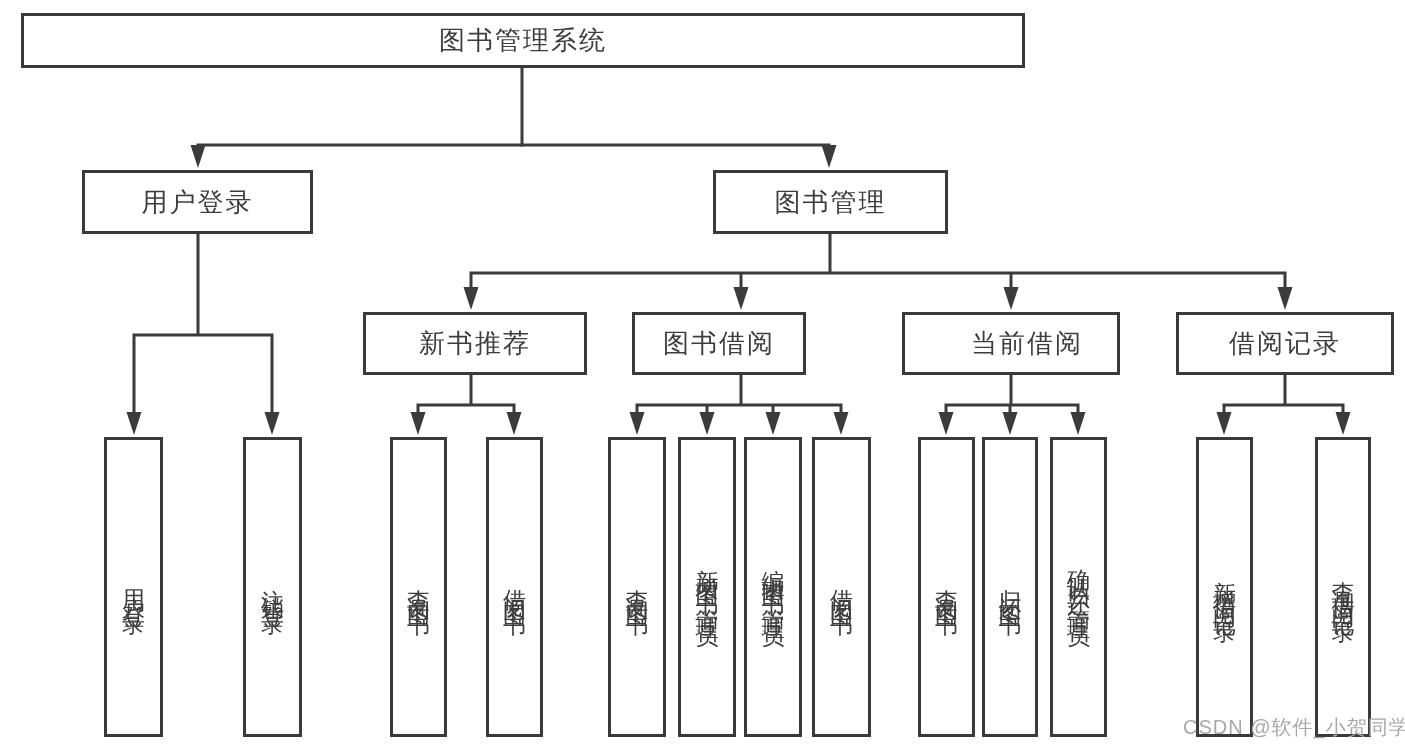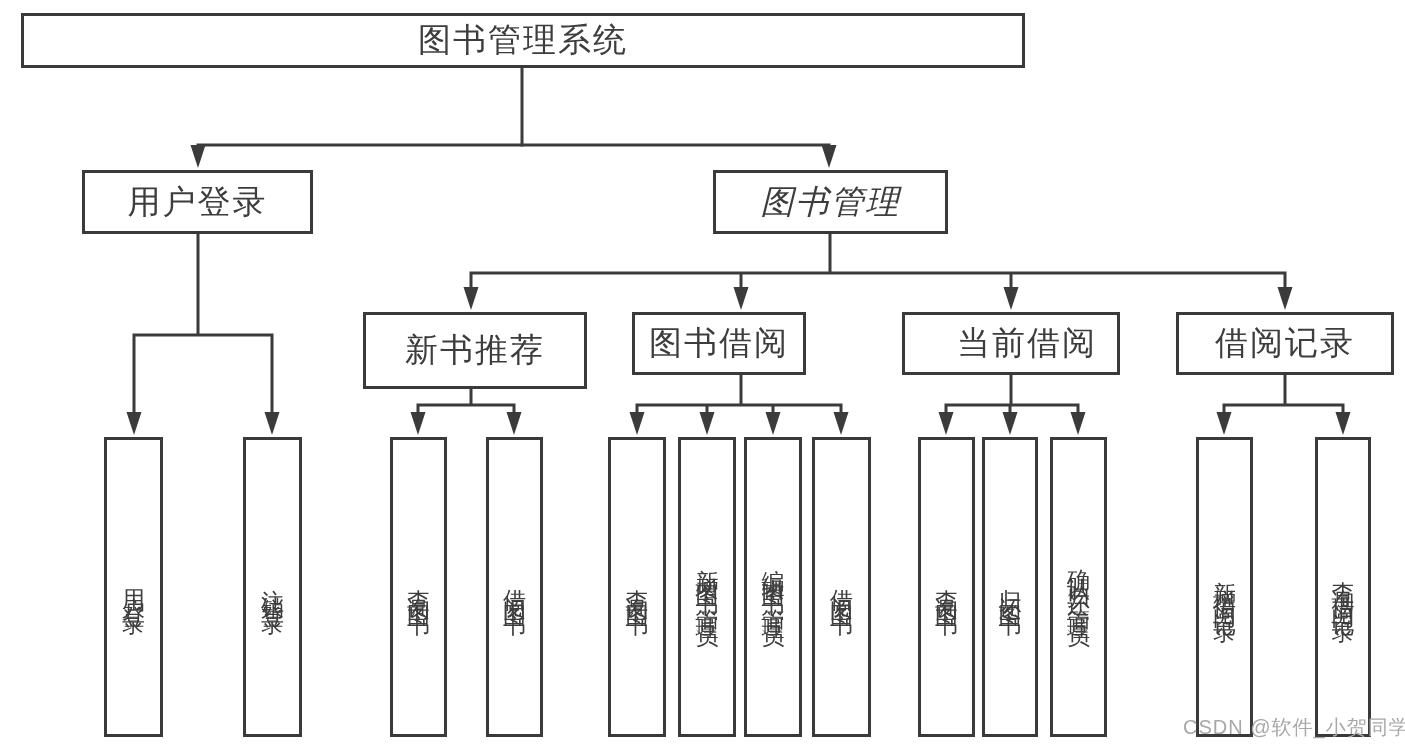--- a/index.html
+++ b/index.html
@@ -23,21 +23,21 @@
     border: 3px solid #3a3a3a;
     background: #ffffff;
     color: #3d3d3d;
     display: flex;
     align-items: center;
     justify-content: center;
     text-align: center;
     z-index: 2;
   }
   .h {
-    font-size: 33px;
+    font-size: 26px;
     letter-spacing: 2px;
     white-space: nowrap;
   }
   .v {
     writing-mode: vertical-rl;
     text-orientation: mixed;
     font-size: 23px;
     letter-spacing: 8px;
     line-height: 1;
   }
@@ -87,23 +87,23 @@
       <polygon points="1010,435 1002.5,412 1017.5,412"></polygon>
       <polygon points="1078,435 1070.5,412 1085.5,412"></polygon>
       <polygon points="1224,435 1216.5,412 1231.5,412"></polygon>
       <polygon points="1343,435 1335.5,412 1350.5,412"></polygon>
     </g>
   </svg>
 
   <div class="node h" style="left:21px; top:13px; width:1004px; height:55px;">图书管理系统</div>
 
   <div class="node h" style="left:82px; top:170px; width:231px; height:64px;">用户登录</div>
-  <div class="node h" style="left:713px; top:170px; width:235px; height:64px;font-style:italic;">图书管理</div>
+  <div class="node h" style="left:713px; top:170px; width:235px; height:64px;">图书管理</div>
 
-  <div class="node h" style="left:363px; top:312px; width:224px; height:77px;text-align:right;">新书推荐</div>
+  <div class="node h" style="left:363px; top:312px; width:224px; height:63px;text-align:right;">新书推荐</div>
   <div class="node h" style="left:632px; top:312px; width:174px; height:63px;">图书借阅</div>
   <div class="node h" style="left:902px; top:312px; width:218px; height:63px;padding-left:32px;">当前借阅</div>
   <div class="node h" style="left:1176px; top:312px; width:218px; height:63px;">借阅记录</div>
 
   <div class="node v" style="left:104px; top:437px; width:59px; height:300px;">用户登录</div>
   <div class="node v" style="left:243px; top:437px; width:59px; height:300px;">注销登录</div>
 
   <div class="node v" style="left:390px; top:437px; width:57px; height:300px;">查询图书</div>
   <div class="node v" style="left:486px; top:437px; width:57px; height:300px;">借阅图书</div>
 

